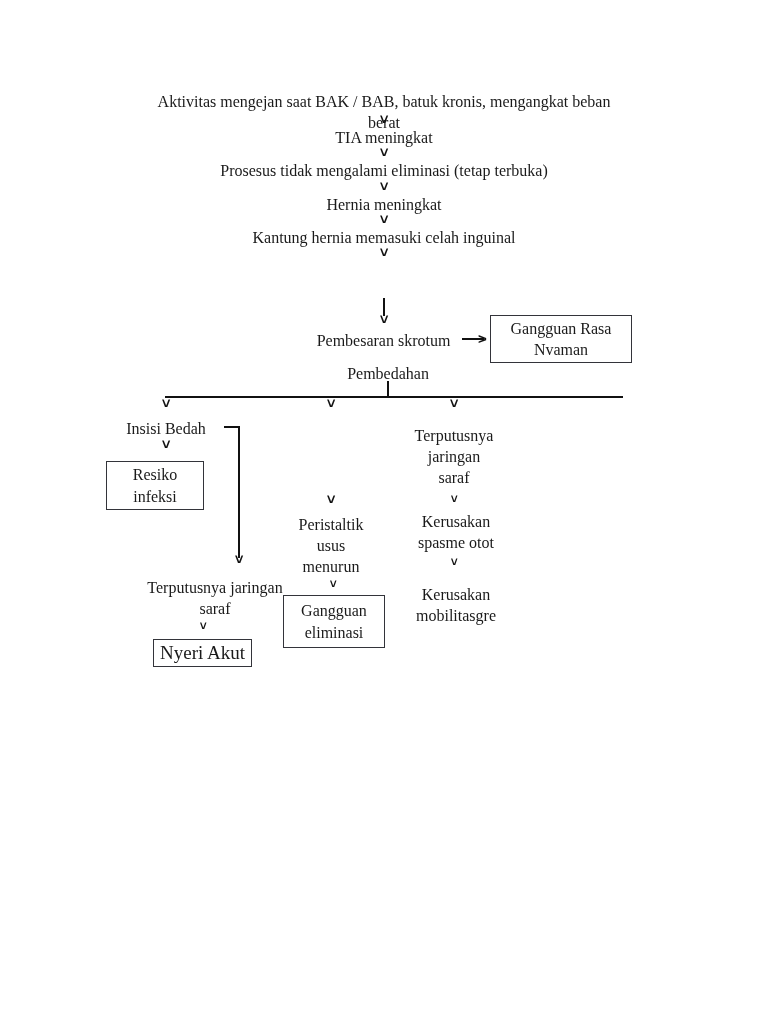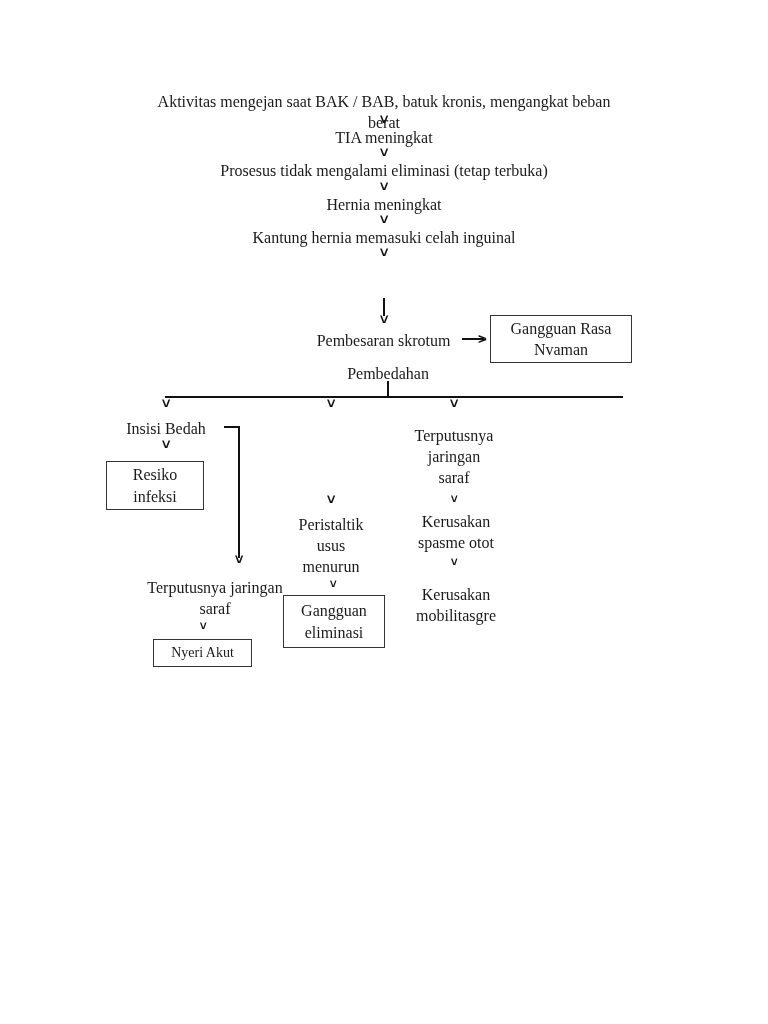--- a/index.html
+++ b/index.html
@@ -18,21 +18,21 @@
     overflow: hidden;
   }
   .node {
     position: absolute;
     text-align: center;
     line-height: 1.30;
     white-space: pre-line;
     color: #1a1a1a;
   }
   .f13 { font-size: 16px; }
-  .f14 { font-size: 14.0px; }
+  .f14 { font-size: 19px; }
 
   
   .arrow-down {
     position: absolute;
     font-family: "Liberation Sans", "DejaVu Sans", sans-serif;
     font-weight: 700;
     font-size: 15px;
     line-height: 1;
     color: #111111;
     text-align: center;

